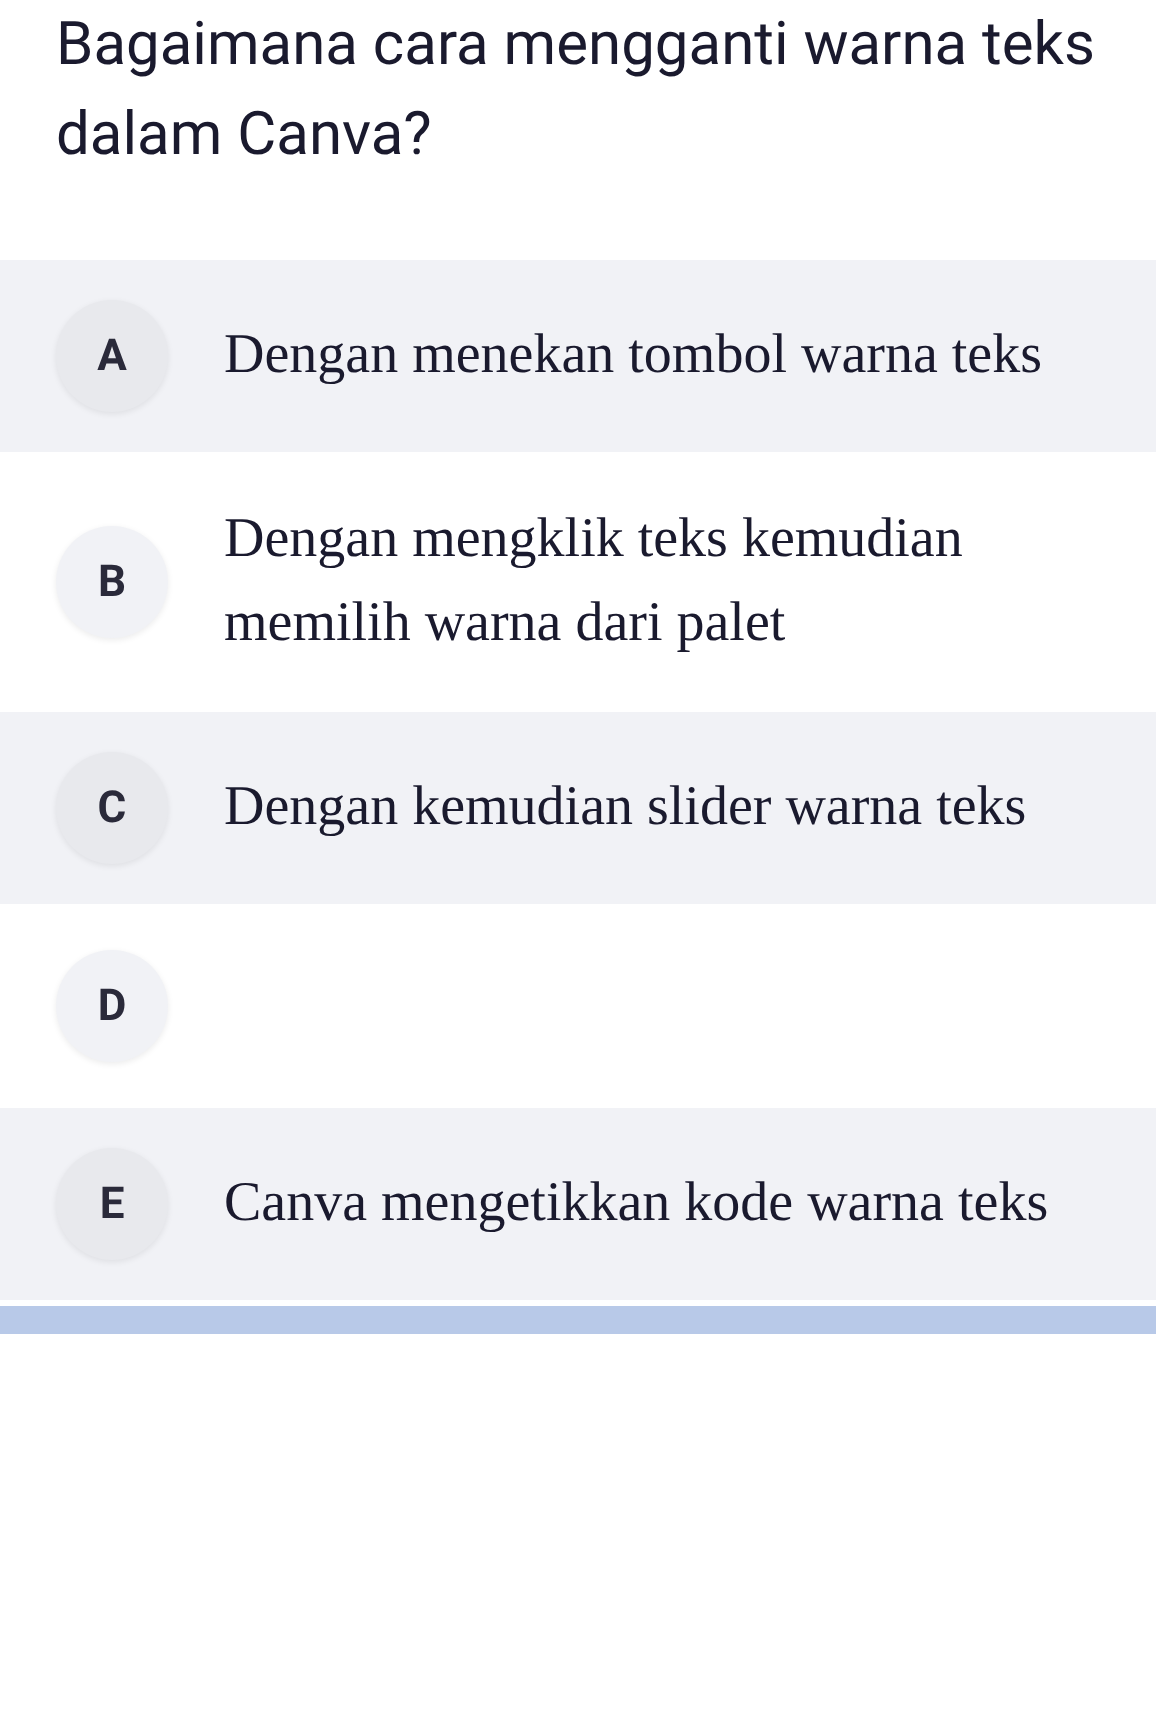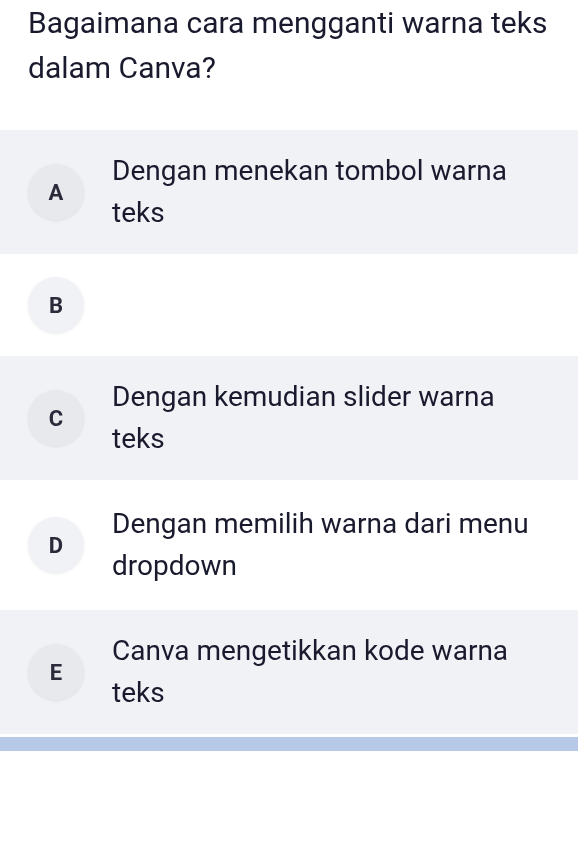--- a/index.html
+++ b/index.html
@@ -55,47 +55,48 @@
     }
     .option:nth-child(even) .option-letter {
       background: #f1f2f6;
     }
     .option-text {
       font-size: 28px;
       line-height: 1.5;
       color: #1a1a2e;
       font-weight: 400;
       flex: 1;
+      font-family: Liberation Serif, serif;
     }
     .bottom-bar {
       height: 14px;
       background: #b8c9e8;
       width: 100%;
     }
   </style>
 </head>
 <body>
 
 <div class="question">Bagaimana cara mengganti warna teks dalam Canva?</div>
 
 <div class="options">
   <div class="option">
     <div class="option-letter">A</div>
     <div class="option-text">Dengan menekan tombol warna teks</div>
   </div>
   <div class="option">
     <div class="option-letter">B</div>
+    <div class="option-text">Dengan mengklik teks kemudian memilih warna dari palet</div>
   </div>
   <div class="option">
     <div class="option-letter">C</div>
     <div class="option-text">Dengan kemudian slider warna teks</div>
   </div>
   <div class="option">
     <div class="option-letter">D</div>
-    <div class="option-text">Dengan memilih warna dari menu dropdown</div>
   </div>
   <div class="option">
     <div class="option-letter">E</div>
     <div class="option-text">Canva mengetikkan kode warna teks</div>
   </div>
 </div>
 
 <div class="bottom-bar"></div>
 
 </body></html>

